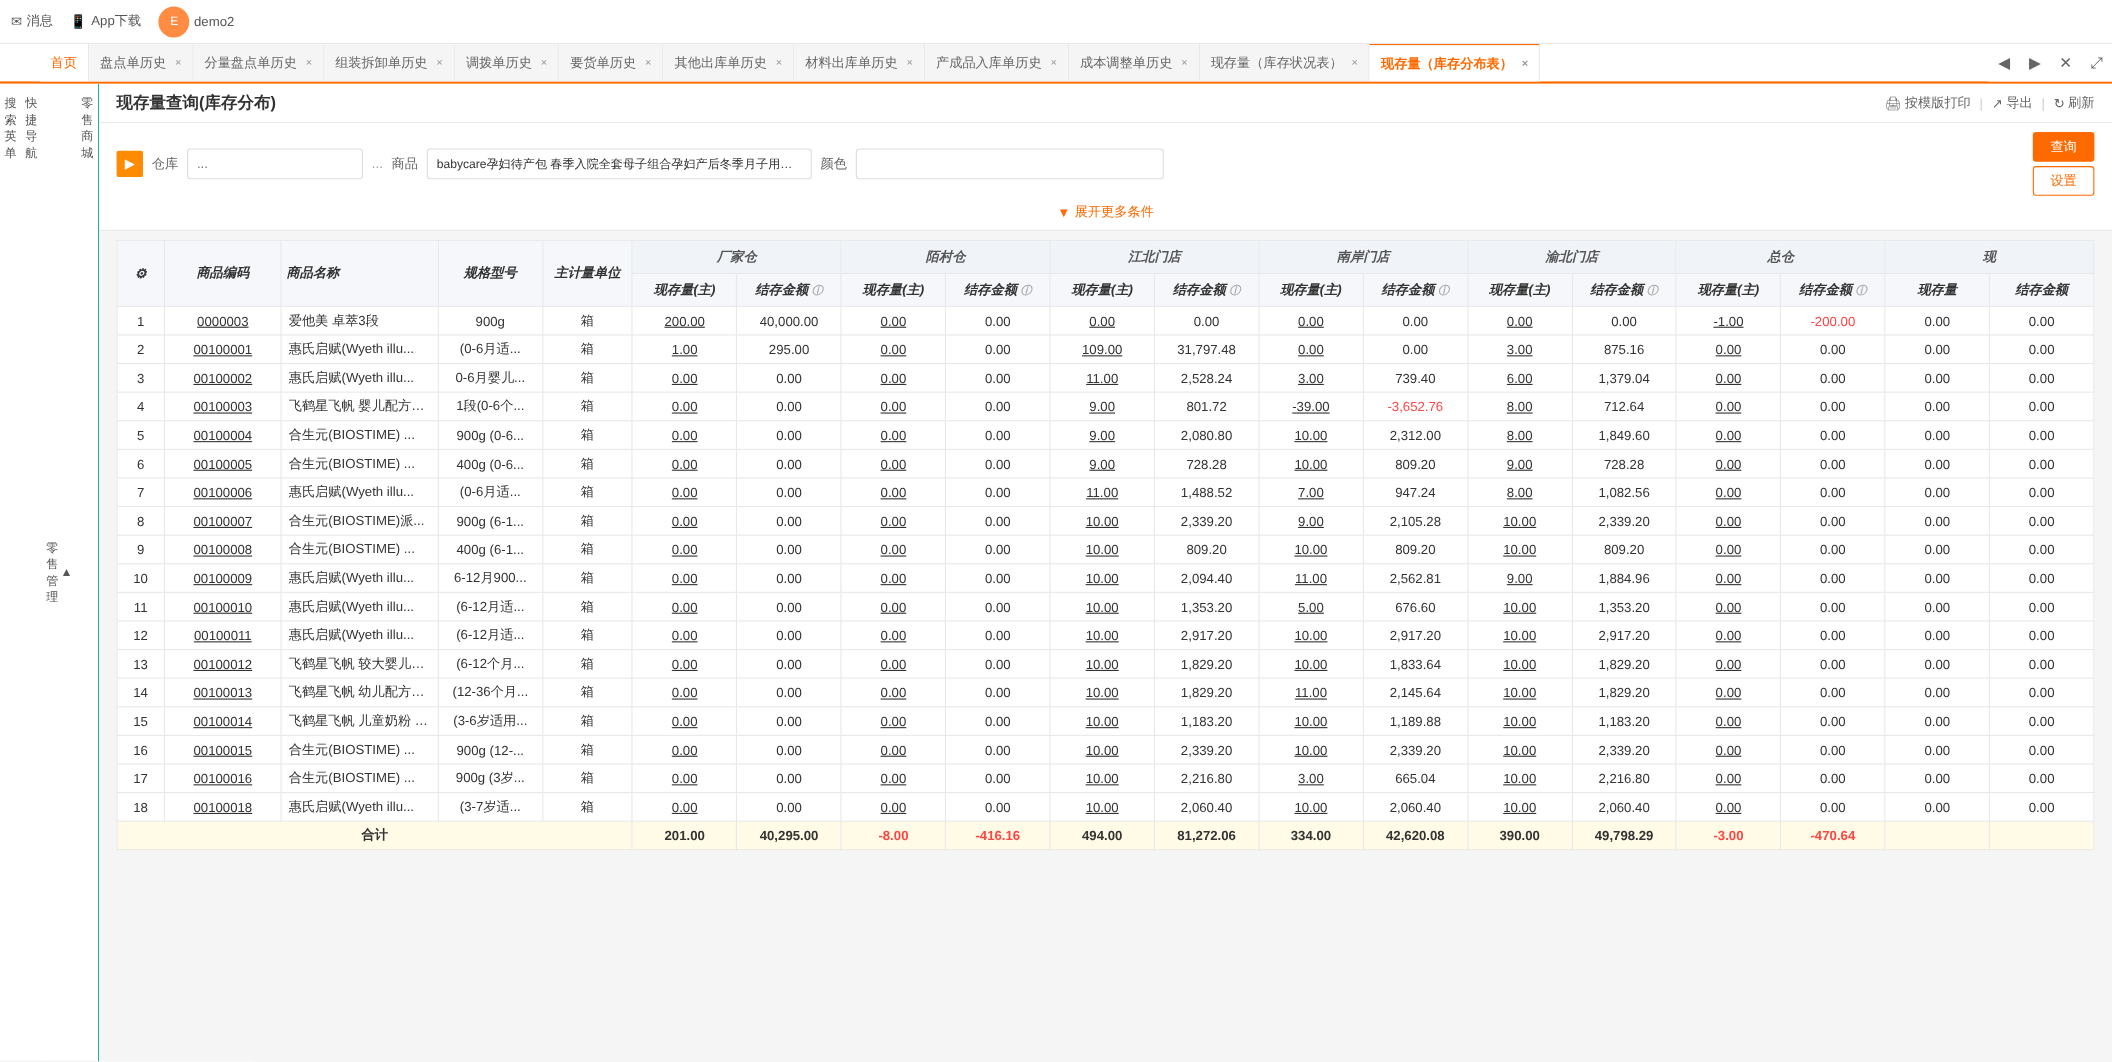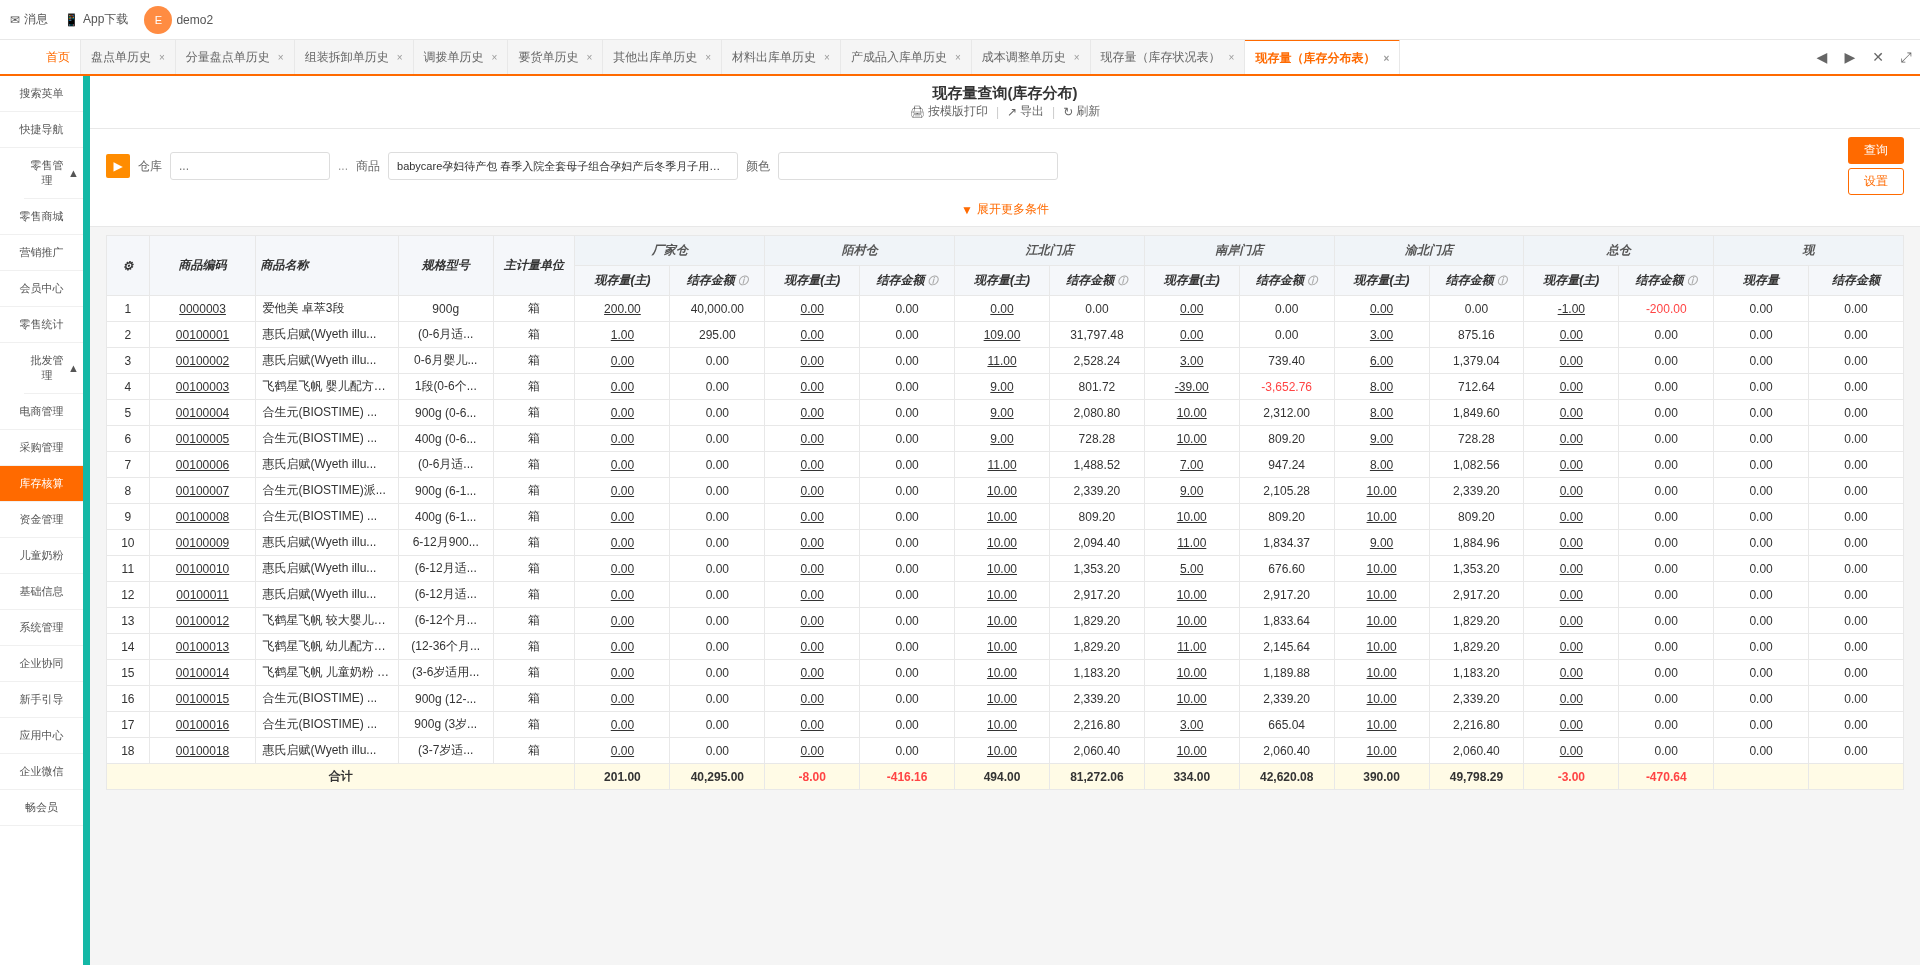--- a/index.html
+++ b/index.html
@@ -21,30 +21,30 @@
     .tab-item.active { background: #fff; color: #ff6a00; font-weight: bold; border-top: 2px solid #ff6a00; }
     .tab-item .close-x { font-size: 10px; color: #999; margin-left: 4px; }
     .tab-item.home { background: #fff; color: #ff6a00; }
     .tab-nav-btn { width: 28px; height: 36px; display: flex; align-items: center; justify-content: center; cursor: pointer; background: #fff; border: none; color: #666; font-size: 14px; flex-shrink: 0; }
     .tab-bar-right { display: flex; margin-left: auto; flex-shrink: 0; }
 
     
     .main-layout { display: flex; height: calc(965px - 76px); }
 
     
-    .sidebar { width: 90px; background: #fff; border-right: 7px solid #14b8a6; display: flex; flex-direction: column; overflow-y: auto; flex-shrink: 0; }
+    .sidebar { width: 90px; background: #fff; border-right: 1px solid #14b8a6; display: flex; flex-direction: row; overflow-y: auto; flex-shrink: 0; }
     .sidebar-item { padding: 10px 4px; text-align: center; cursor: pointer; font-size: 11px; color: #555; border-bottom: 1px solid #f0f0f0; }
     .sidebar-item.active { background: #ff6a00; color: white; }
-    .sidebar-item.has-sub { display: flex; align-items: center; gap: 2px; margin-left: 24px; }
+    .sidebar-item.has-sub { display: flex; align-items: center; gap: 2px; }
 
     
     .content { flex: 1; display: flex; flex-direction: column; overflow: hidden; }
 
     
-    .page-header { padding: 8px 16px; background: #fff; border-bottom: 1px solid #e8e8e8; display: flex; align-items: center; justify-content: space-between; flex-direction: column; }
+    .page-header { padding: 8px 16px; background: #fff; border-bottom: 1px solid #e8e8e8; display: flex; align-items: center; justify-content: space-between; }
     .page-title { font-size: 15px; font-weight: bold; color: #333; }
     .page-actions { display: flex; gap: 8px; align-items: center; font-size: 12px; color: #666; }
     .page-actions span { cursor: pointer; display: flex; align-items: center; gap: 3px; }
 
     
     .filter-bar { background: #fff; padding: 8px 16px; border-bottom: 1px solid #e8e8e8; }
     .filter-row { display: flex; align-items: center; gap: 8px; margin-bottom: 6px; }
     .filter-expand { width: 24px; height: 24px; background: #ff8c00; color: white; border: none; cursor: pointer; display: flex; align-items: center; justify-content: center; font-size: 12px; border-radius: 2px; flex-shrink: 0; }
     .filter-input { height: 28px; border: 1px solid #ddd; border-radius: 3px; padding: 0 8px; font-size: 12px; color: #333; }
     .filter-input-wide { width: 200px; }
@@ -413,21 +413,21 @@
     <td class="col-name" style="text-align:left;max-width:120px;overflow:hidden;text-overflow:ellipsis;white-space:nowrap;" title="惠氏启赋(Wyeth illu...">惠氏启赋(Wyeth illu...</td>
     <td class="col-spec" style="max-width:80px;overflow:hidden;text-overflow:ellipsis;white-space:nowrap;">6-12月900...</td>
     <td class="col-unit">箱</td>
     <td class="col-num underline-val ">0.00</td>
     <td class="col-num">0.00</td>
     <td class="col-num underline-val ">0.00</td>
     <td class="col-num ">0.00</td>
     <td class="col-num underline-val">10.00</td>
     <td class="col-num">2,094.40</td>
     <td class="col-num underline-val ">11.00</td>
-    <td class="col-num ">1,834.37</td>
+    <td class="col-num ">2,562.81</td>
     <td class="col-num underline-val">9.00</td>
     <td class="col-num">1,884.96</td>
     <td class="col-num underline-val ">0.00</td>
     <td class="col-num ">0.00</td>
     <td class="col-num">0.00</td>
     <td class="col-num">0.00</td>
   </tr>
             <tr>
     <td class="col-no">11</td>
     <td class="col-code underline-val">00100010</td>

